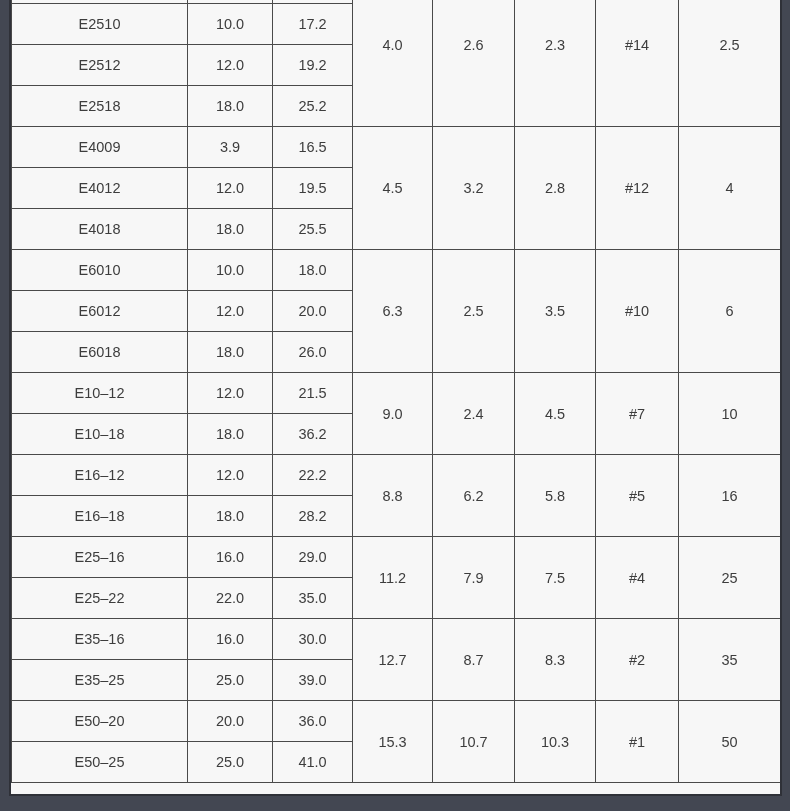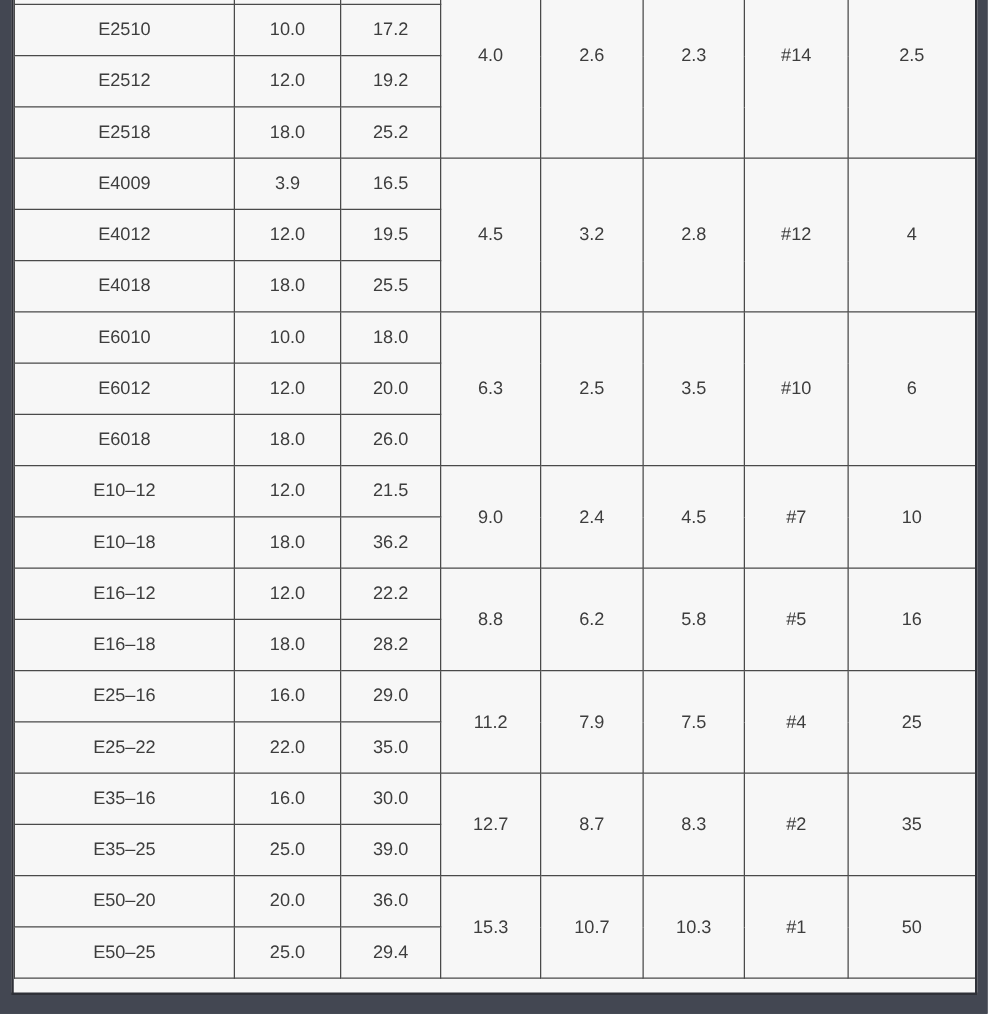--- a/index.html
+++ b/index.html
@@ -228,18 +228,18 @@
             <td class="numb">36.0</td>
             <td class="g1 group" rowspan="2">15.3</td>
             <td class="g2 group" rowspan="2">10.7</td>
             <td class="g3 group" rowspan="2">10.3</td>
             <td class="g4 group" rowspan="2">#1</td>
             <td class="g5 group" rowspan="2">50</td>
           </tr>
           <tr>
             <td class="model">E50–25</td>
             <td class="numa">25.0</td>
-            <td class="numb">29.4</td>
+            <td class="numb">41.0</td>
           </tr>
         </tbody>
     </table>
   </div>
 </div>
 
 </body></html>

